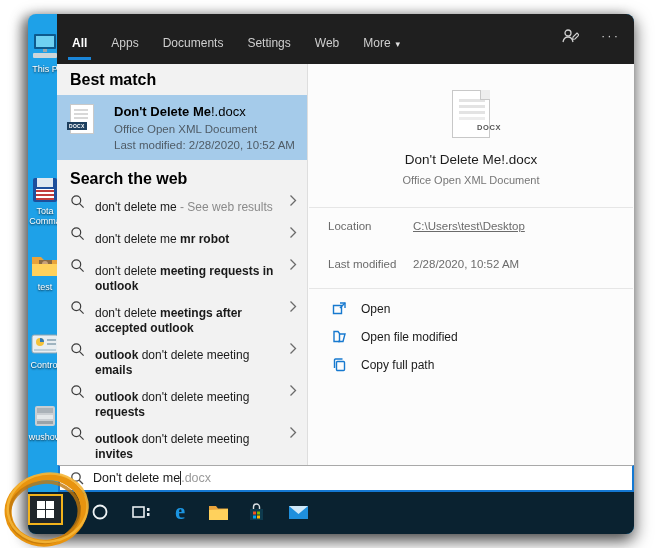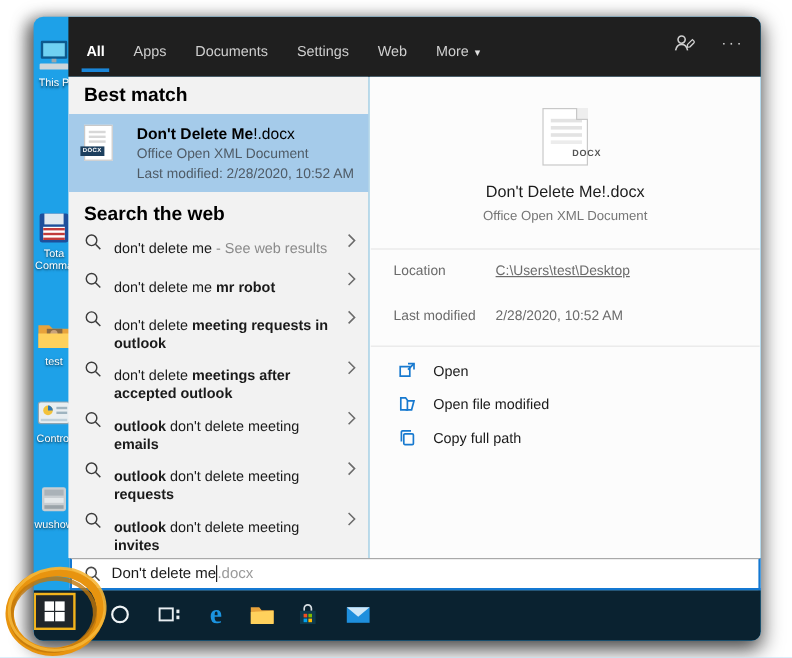--- a/index.html
+++ b/index.html
@@ -105,21 +105,21 @@
     <svg class="glyph" width="30" height="28" viewBox="0 0 30 28">
       <rect x="3" y="2" width="24" height="24" rx="2" fill="#1d4f9c"></rect>
         <rect x="7" y="2" width="16" height="9" fill="#dfe8f0"></rect>
       <rect x="6" y="13" width="18" height="11" fill="#fff"></rect>
         <rect x="6" y="14" width="18" height="2" fill="#c23b3b"></rect>
       <rect x="6" y="18" width="18" height="2" fill="#c23b3b"></rect>
         <rect x="6" y="22" width="18" height="2" fill="#c23b3b"></rect>
     </svg>
     <span class="lbl">Tota Comma</span>
   </div>
-  <div class="desk-icon" style="top:252px">
+  <div class="desk-icon" style="top:238px">
     <svg class="glyph" width="32" height="28" viewBox="0 0 32 28">
       <path d="M3 5 h9 l3 3 h14 v16 h-26 z" fill="#e8a33b"></path>
         <rect x="10" y="8" width="13" height="13" fill="#8a6a43"></rect>
       <circle cx="16" cy="12" r="3" fill="#caa27a"></circle>
         <path d="M11 21 q5 -6 10 0 z" fill="#2e6e46"></path>
       <path d="M3 12 h26 v12 h-26 z" fill="#ffd15c"></path>
     </svg>
     <span class="lbl">test</span>
   </div>
   <div class="desk-icon" style="top:318px">

